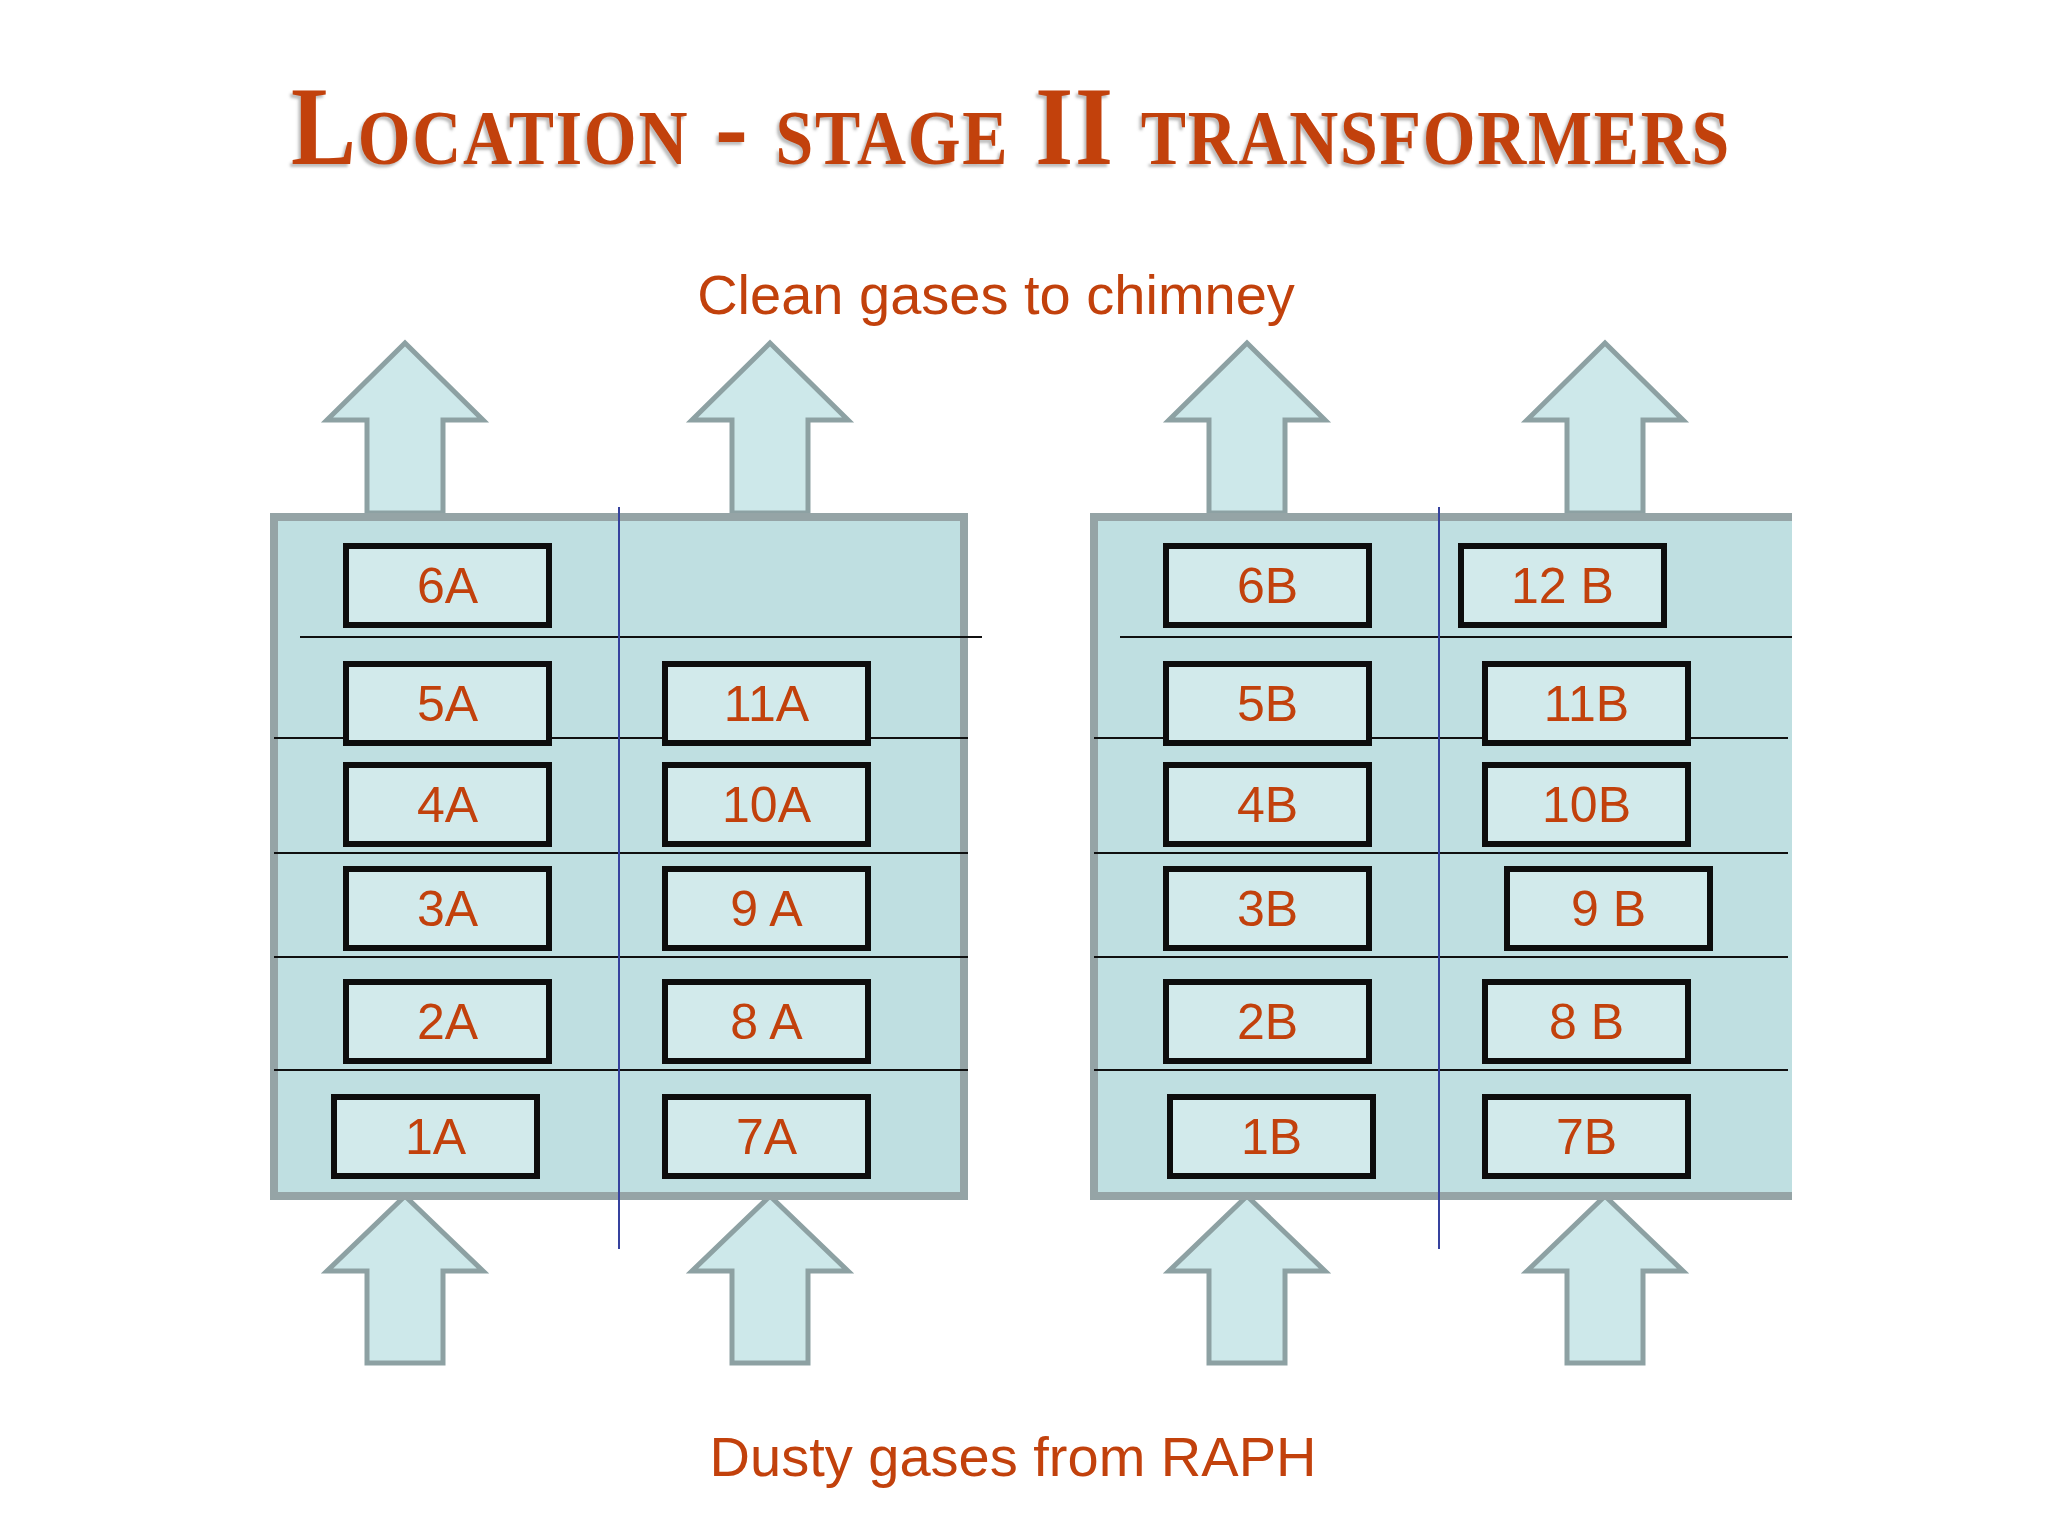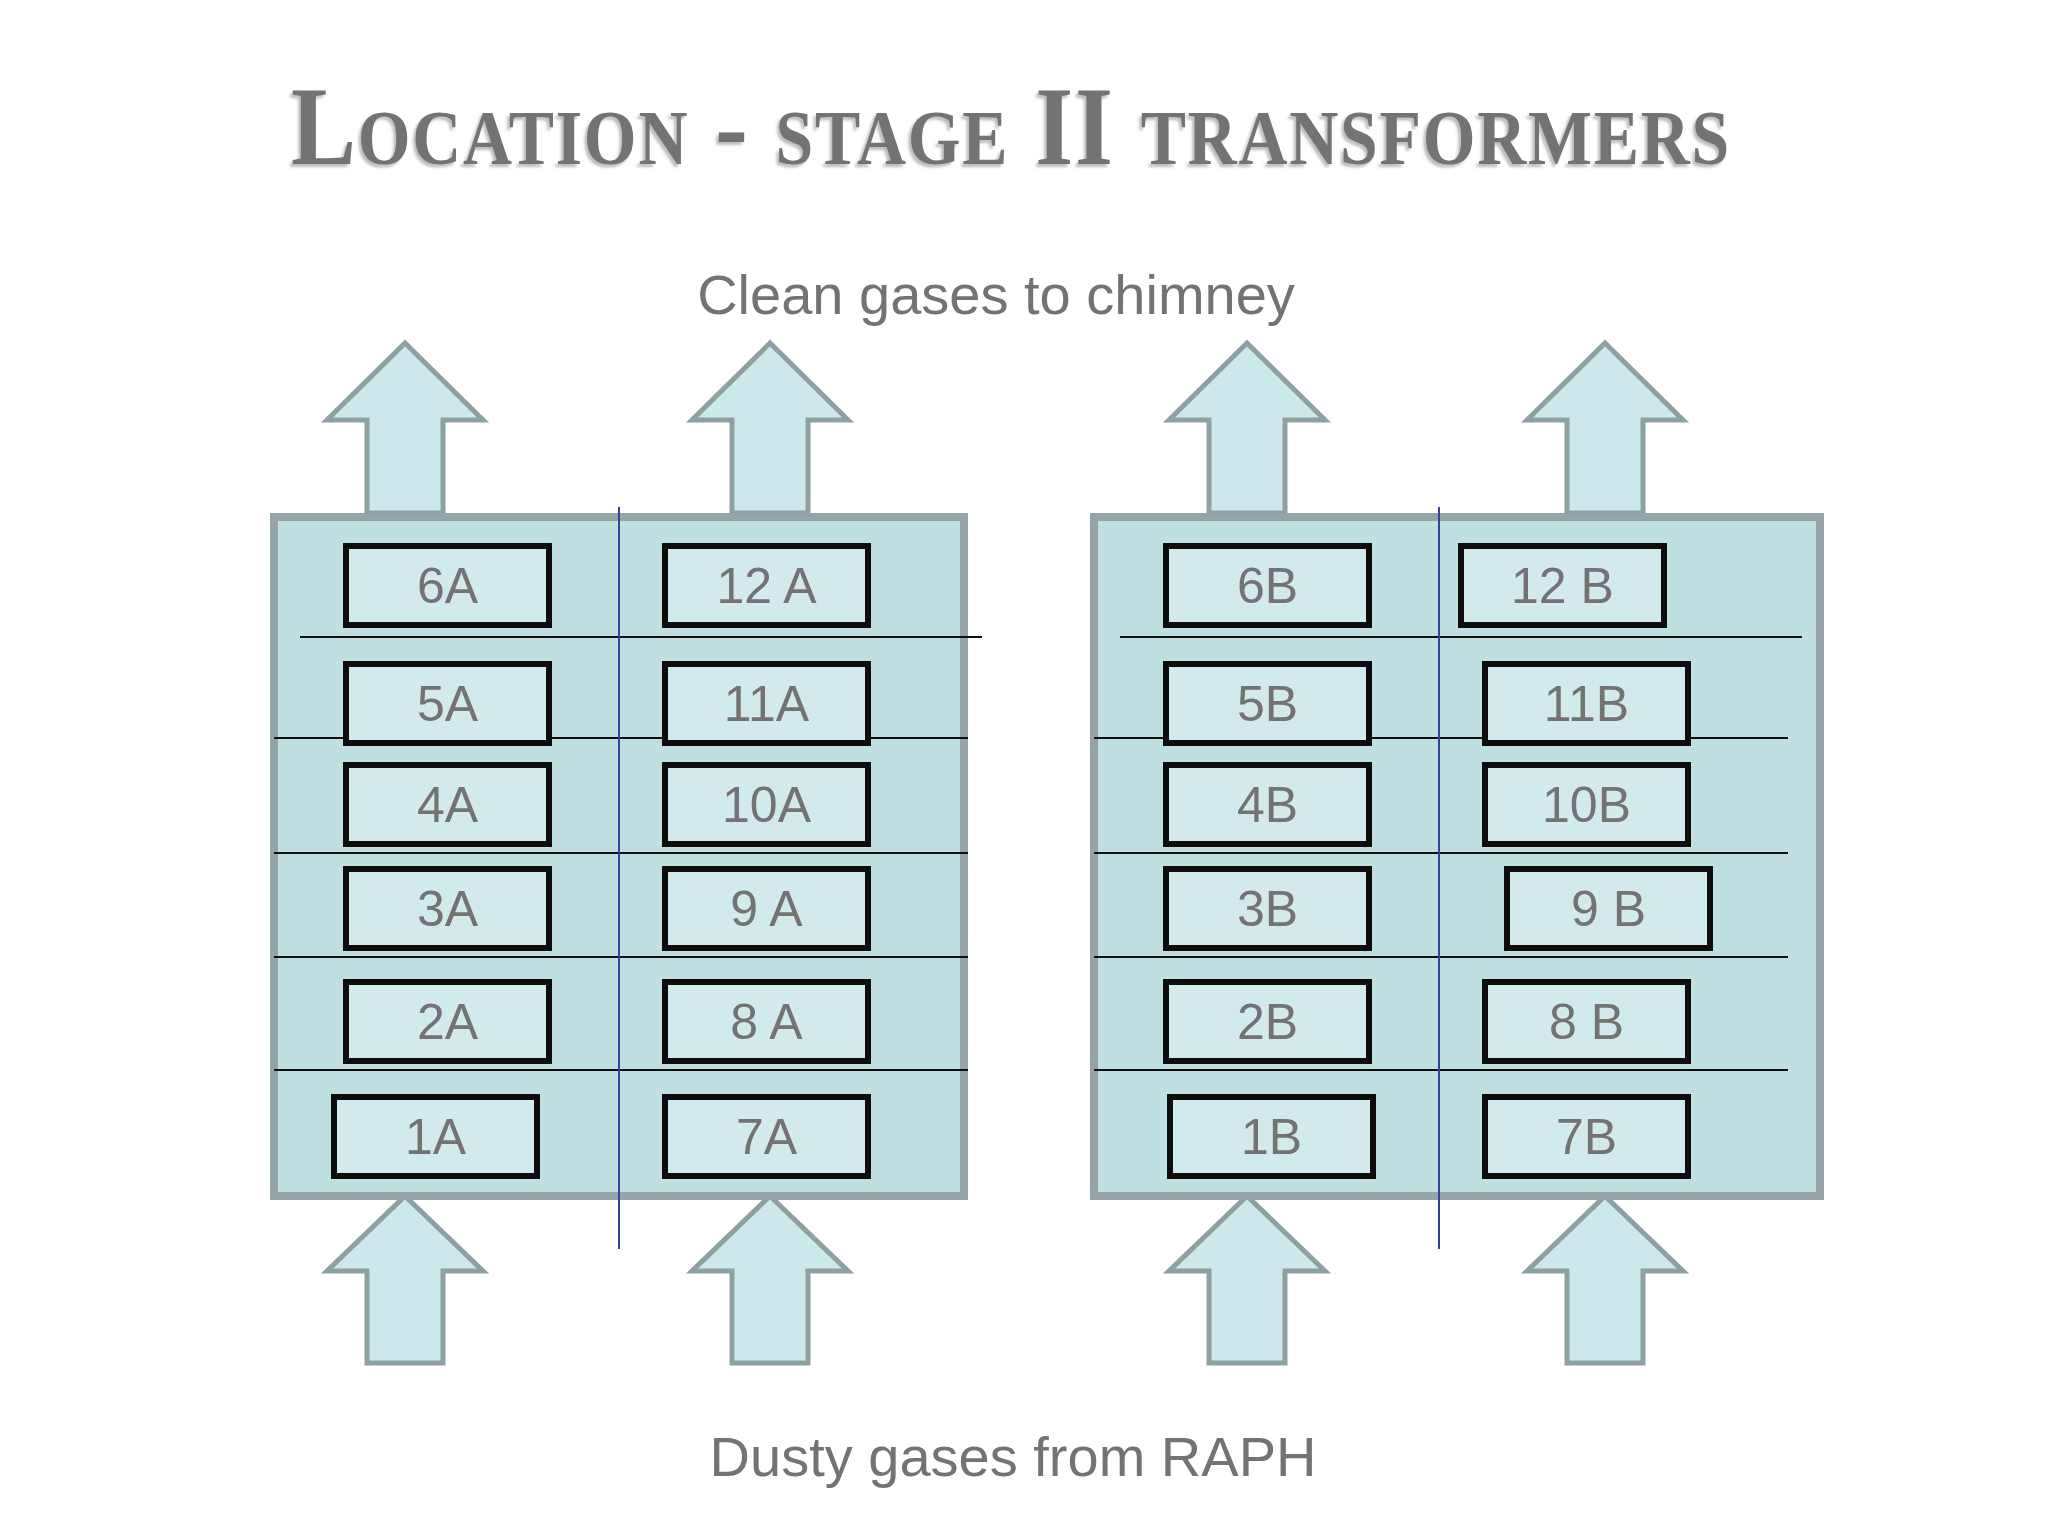--- a/index.html
+++ b/index.html
@@ -1,23 +1,23 @@
 <!DOCTYPE html>
 <html><head>
 <meta charset="utf-8">
 <style>
   html, body { margin: 0; padding: 0; background: #ffffff; }
   .stage {
     position: relative;
-    width: 2048px;
+    width: 1792px;
     height: 1536px;
     background: #ffffff;
     overflow: hidden;
     font-family: "Liberation Sans", sans-serif;
-    color: #737373;
+    color: #c2410c;
   }
   .title {
     position: absolute;
     top: 62px;
     left: -13px;
     width: 2048px;
     text-align: center;
     font-family: "Liberation Serif", serif;
     font-weight: bold;
     font-variant: small-caps;
@@ -119,23 +119,20 @@
       </div>
       <div class="tbox" style="left: 65px; top: 345px; background: rgb(210, 234, 235); border-color: rgb(13, 13, 13);">
         <span>3A</span>
       </div>
       <div class="tbox" style="left: 65px; top: 458px; background: rgb(210, 234, 235); border-color: rgb(13, 13, 13);">
         <span>2A</span>
       </div>
       <div class="tbox" style="left: 53px; top: 573px; background: rgb(210, 234, 235); border-color: rgb(13, 13, 13);">
         <span>1A</span>
       </div>
-      <div class="tbox" style="left: 384px; top: 22px; background: rgb(210, 234, 235); border-color: rgb(13, 13, 13);">
-        <span>12 A</span>
-      </div>
       <div class="tbox" style="left: 384px; top: 140px; background: rgb(210, 234, 235); border-color: rgb(13, 13, 13);">
         <span>11A</span>
       </div>
       <div class="tbox" style="left: 384px; top: 241px; background: rgb(210, 234, 235); border-color: rgb(13, 13, 13);">
         <span>10A</span>
       </div>
       <div class="tbox" style="left: 384px; top: 345px; background: rgb(210, 234, 235); border-color: rgb(13, 13, 13); align-items: center;">
         <span>9 A</span>
       </div>
       <div class="tbox" style="left: 384px; top: 458px; background: rgb(210, 234, 235); border-color: rgb(13, 13, 13);">

